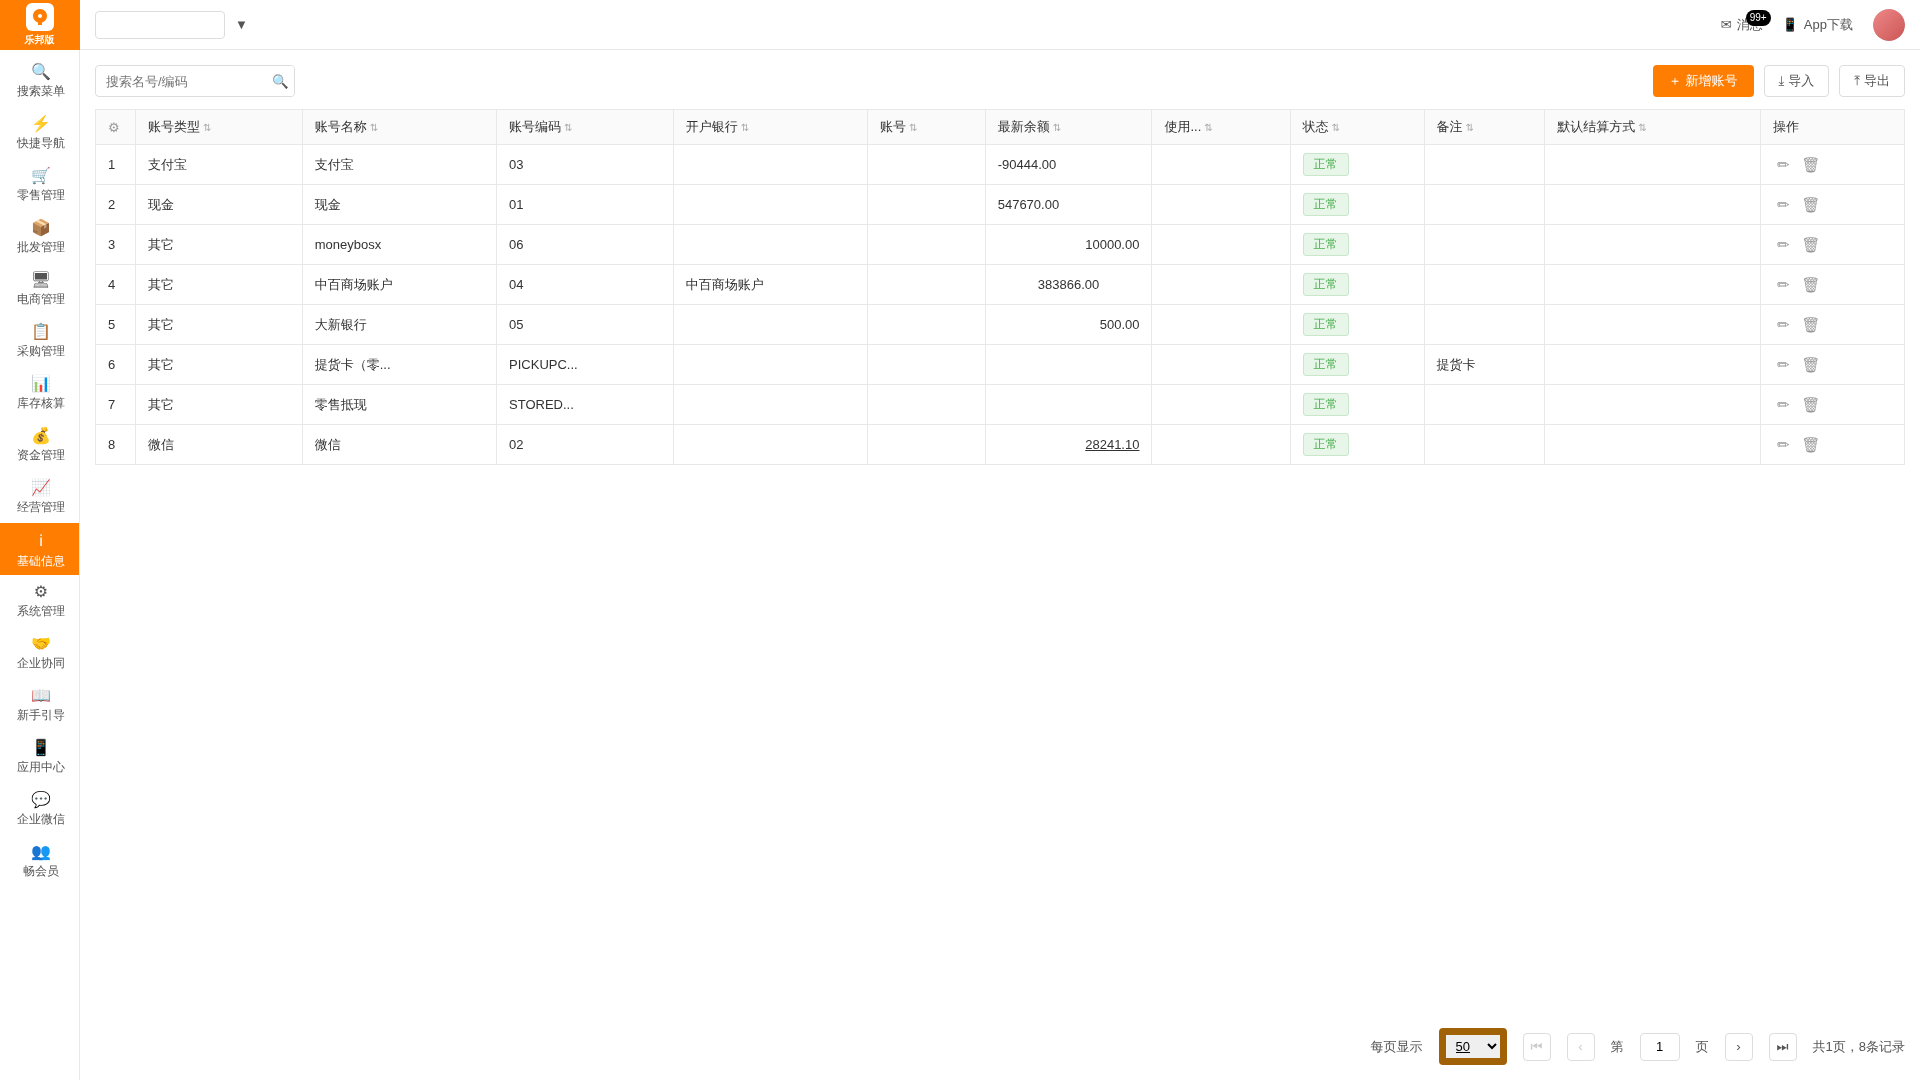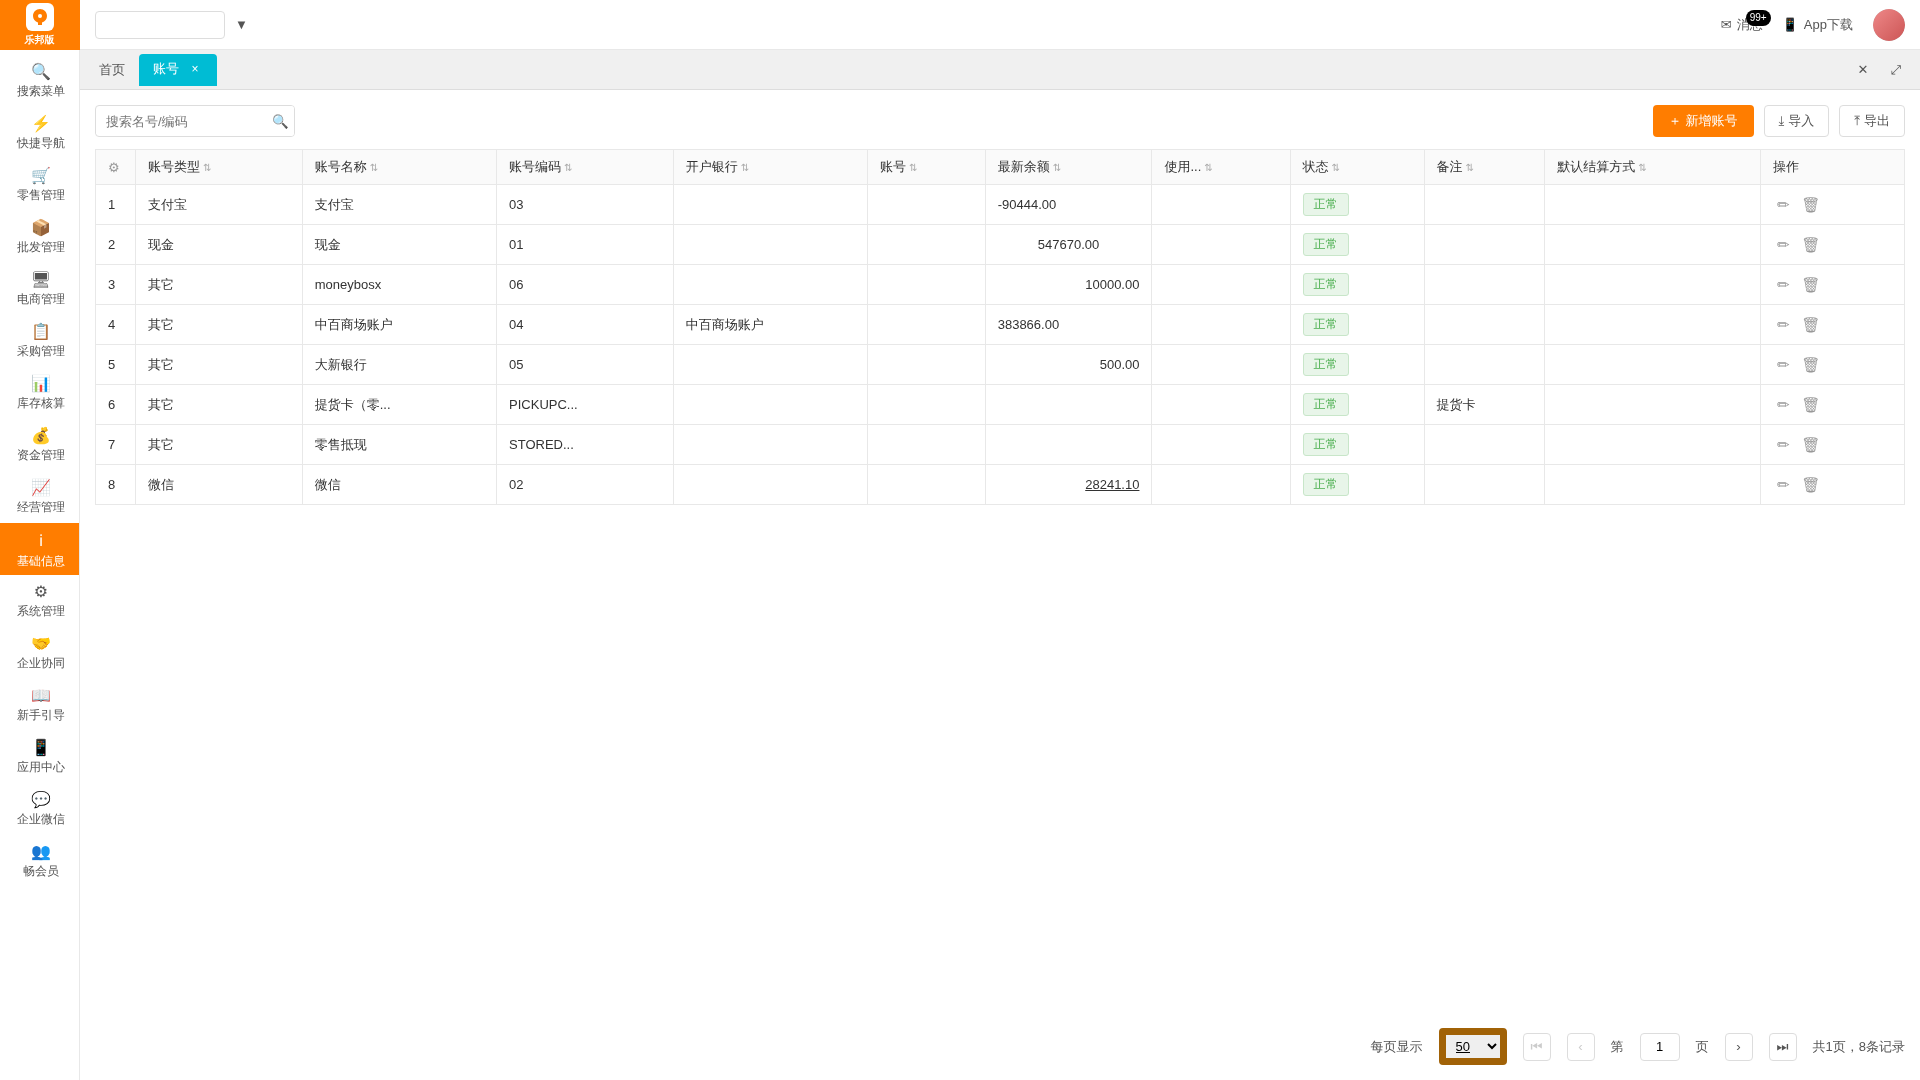--- a/index.html
+++ b/index.html
@@ -460,33 +460,20 @@
       <div class="header-action">
         <span>📱</span>
         <span>App下载</span>
       </div>
       <div class="avatar">
         <div style="width:32px;height:32px;background:linear-gradient(135deg,#e88,#c55);border-radius:50%;"></div>
       </div>
     </div>
   </div>
 
-  <div class="tab-bar">
-    <div class="tab-item">
-      <span>首页</span>
-    </div>
-    <div class="tab-item active">
-      <span>账号</span>
-      <span class="tab-close">×</span>
-    </div>
-    <div class="tab-bar-right">
-      <div class="tab-icon-btn">✕</div>
-      <div class="tab-icon-btn">⤢</div>
-    </div>
-  </div>
 
   <div class="page-content">
 
     <div class="toolbar">
       <div class="search-input-wrap">
         <input class="search-input" type="text" placeholder="搜索名号/编码" style="">
         <button class="search-btn">
           <span>🔍</span>
         </button>
       </div>
@@ -564,21 +551,21 @@
         <button class="action-btn" title="删除">🗑</button>
       </td>
     </tr>
             <tr>
       <td>2</td>
       <td>现金</td>
       <td>现金</td>
       <td>01</td>
       <td></td>
       <td></td>
-      <td style="text-align:center;margin-left:33px;">547670.00</td>
+      <td style="text-align:left;margin-left:33px;">547670.00</td>
       <td></td>
       <td><span class="status-badge">正常</span></td>
       <td></td>
       <td></td>
       <td>
         <button class="action-btn" title="编辑">✏</button>
         <button class="action-btn" title="删除">🗑</button>
       </td>
     </tr>
             <tr>
@@ -598,21 +585,21 @@
         <button class="action-btn" title="删除">🗑</button>
       </td>
     </tr>
             <tr>
       <td>4</td>
       <td>其它</td>
       <td>中百商场账户</td>
       <td>04</td>
       <td>中百商场账户</td>
       <td></td>
-      <td style="text-align:left;">383866.00</td>
+      <td style="text-align:center;">383866.00</td>
       <td></td>
       <td><span class="status-badge">正常</span></td>
       <td></td>
       <td></td>
       <td>
         <button class="action-btn" title="编辑">✏</button>
         <button class="action-btn" title="删除">🗑</button>
       </td>
     </tr>
             <tr>

